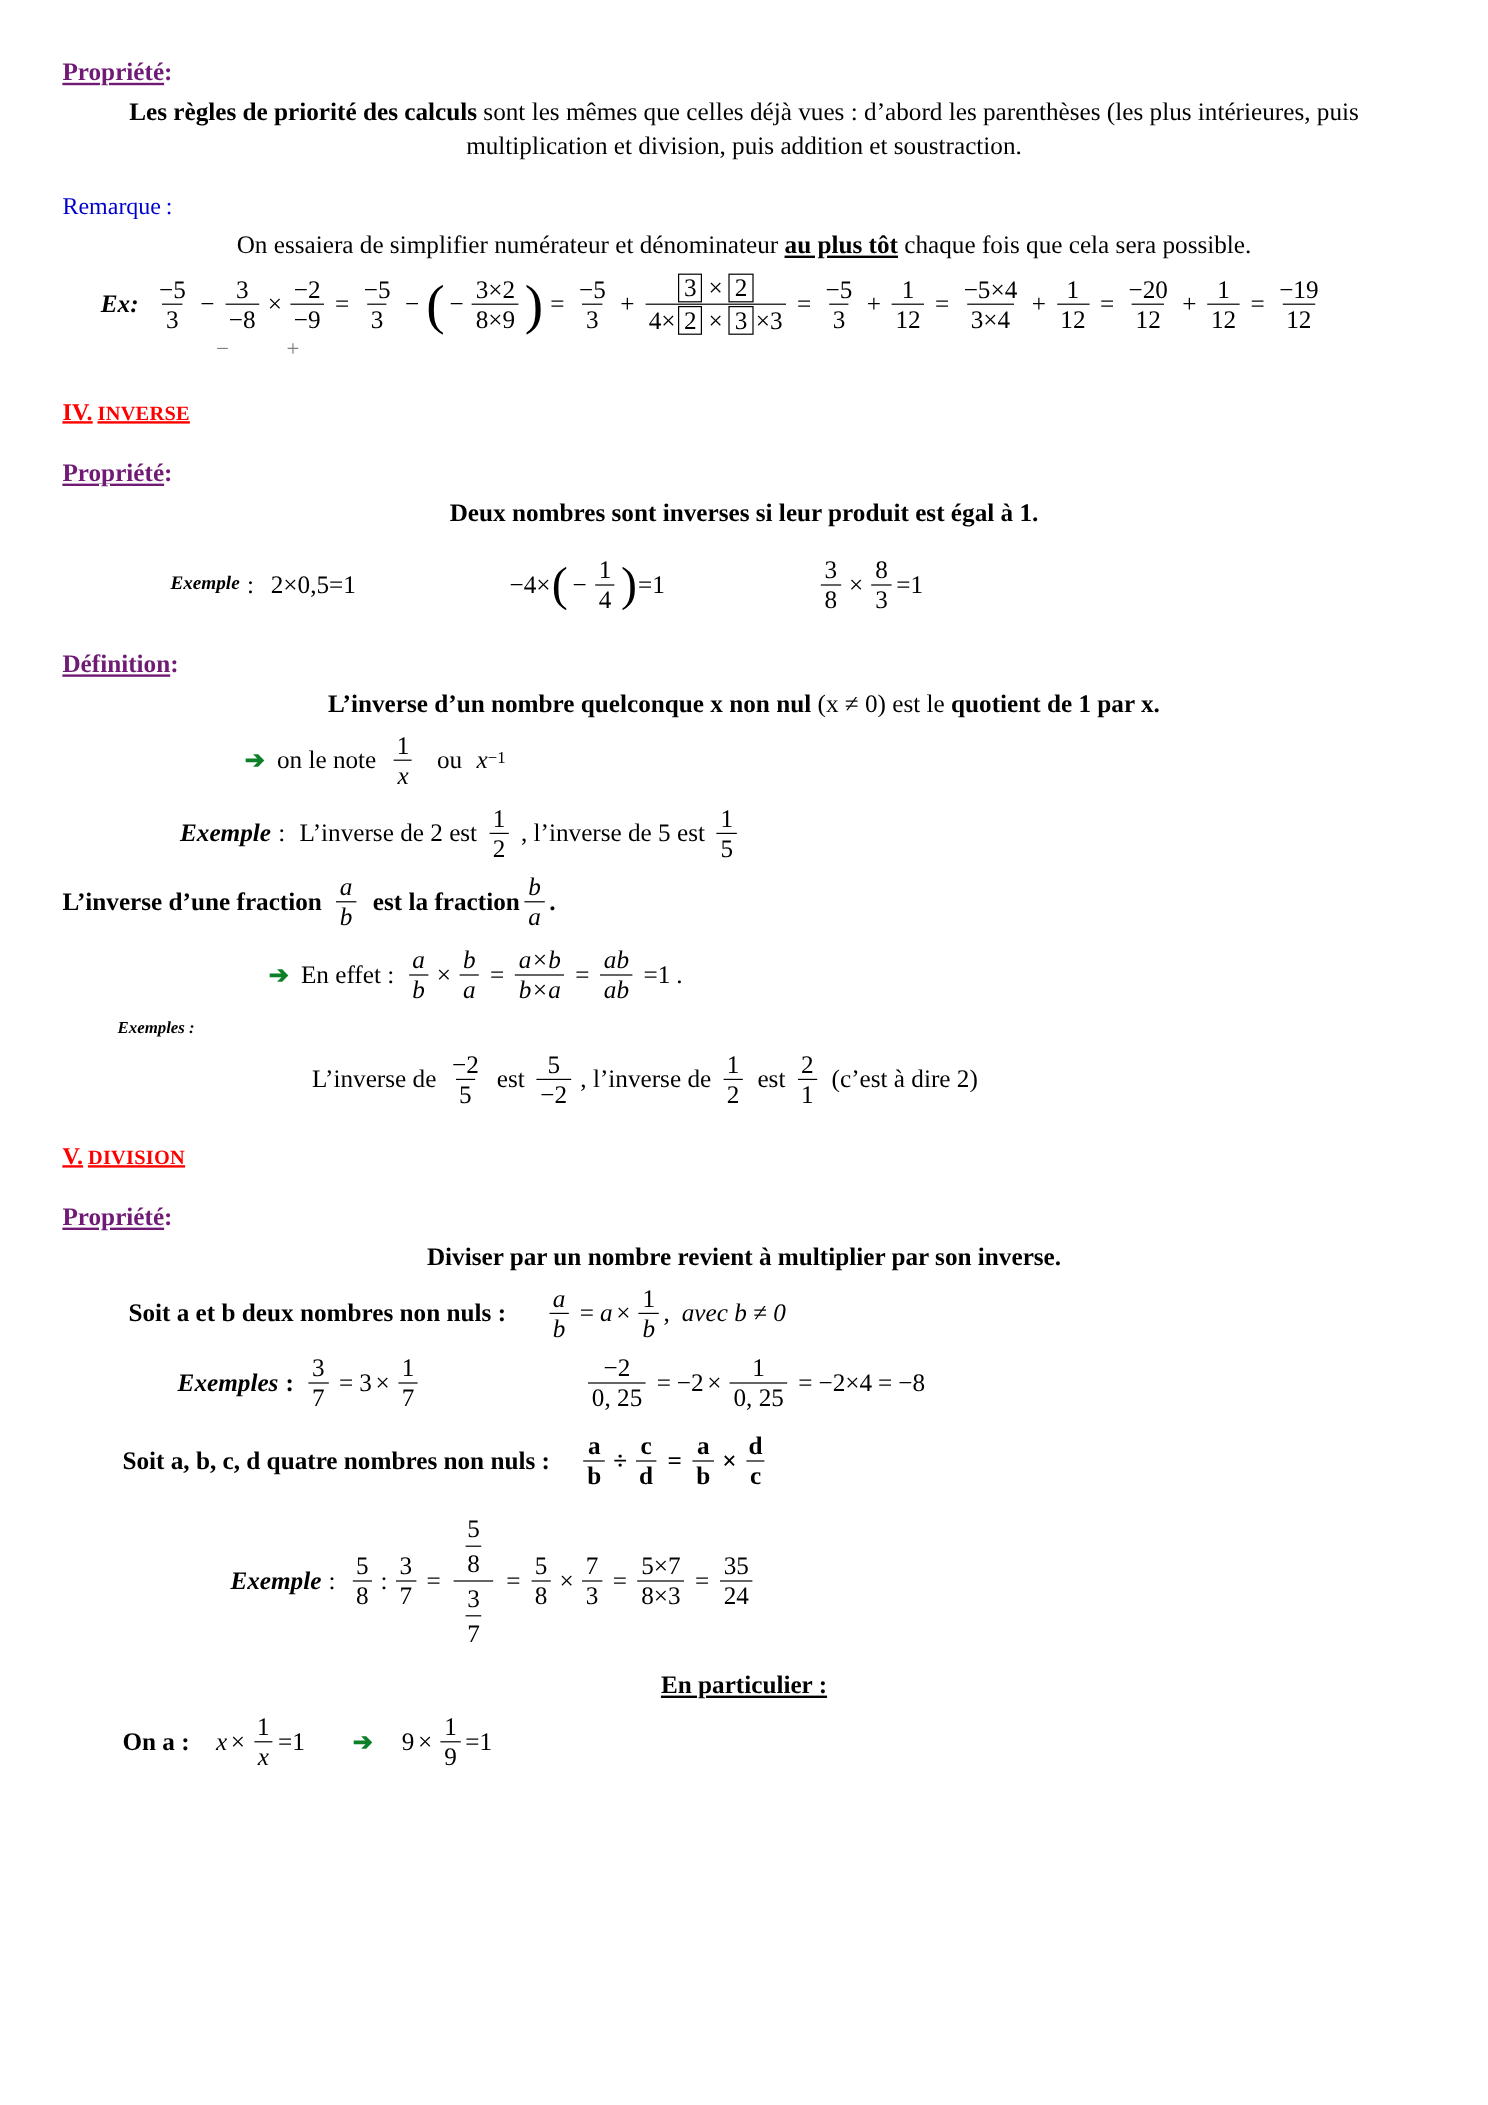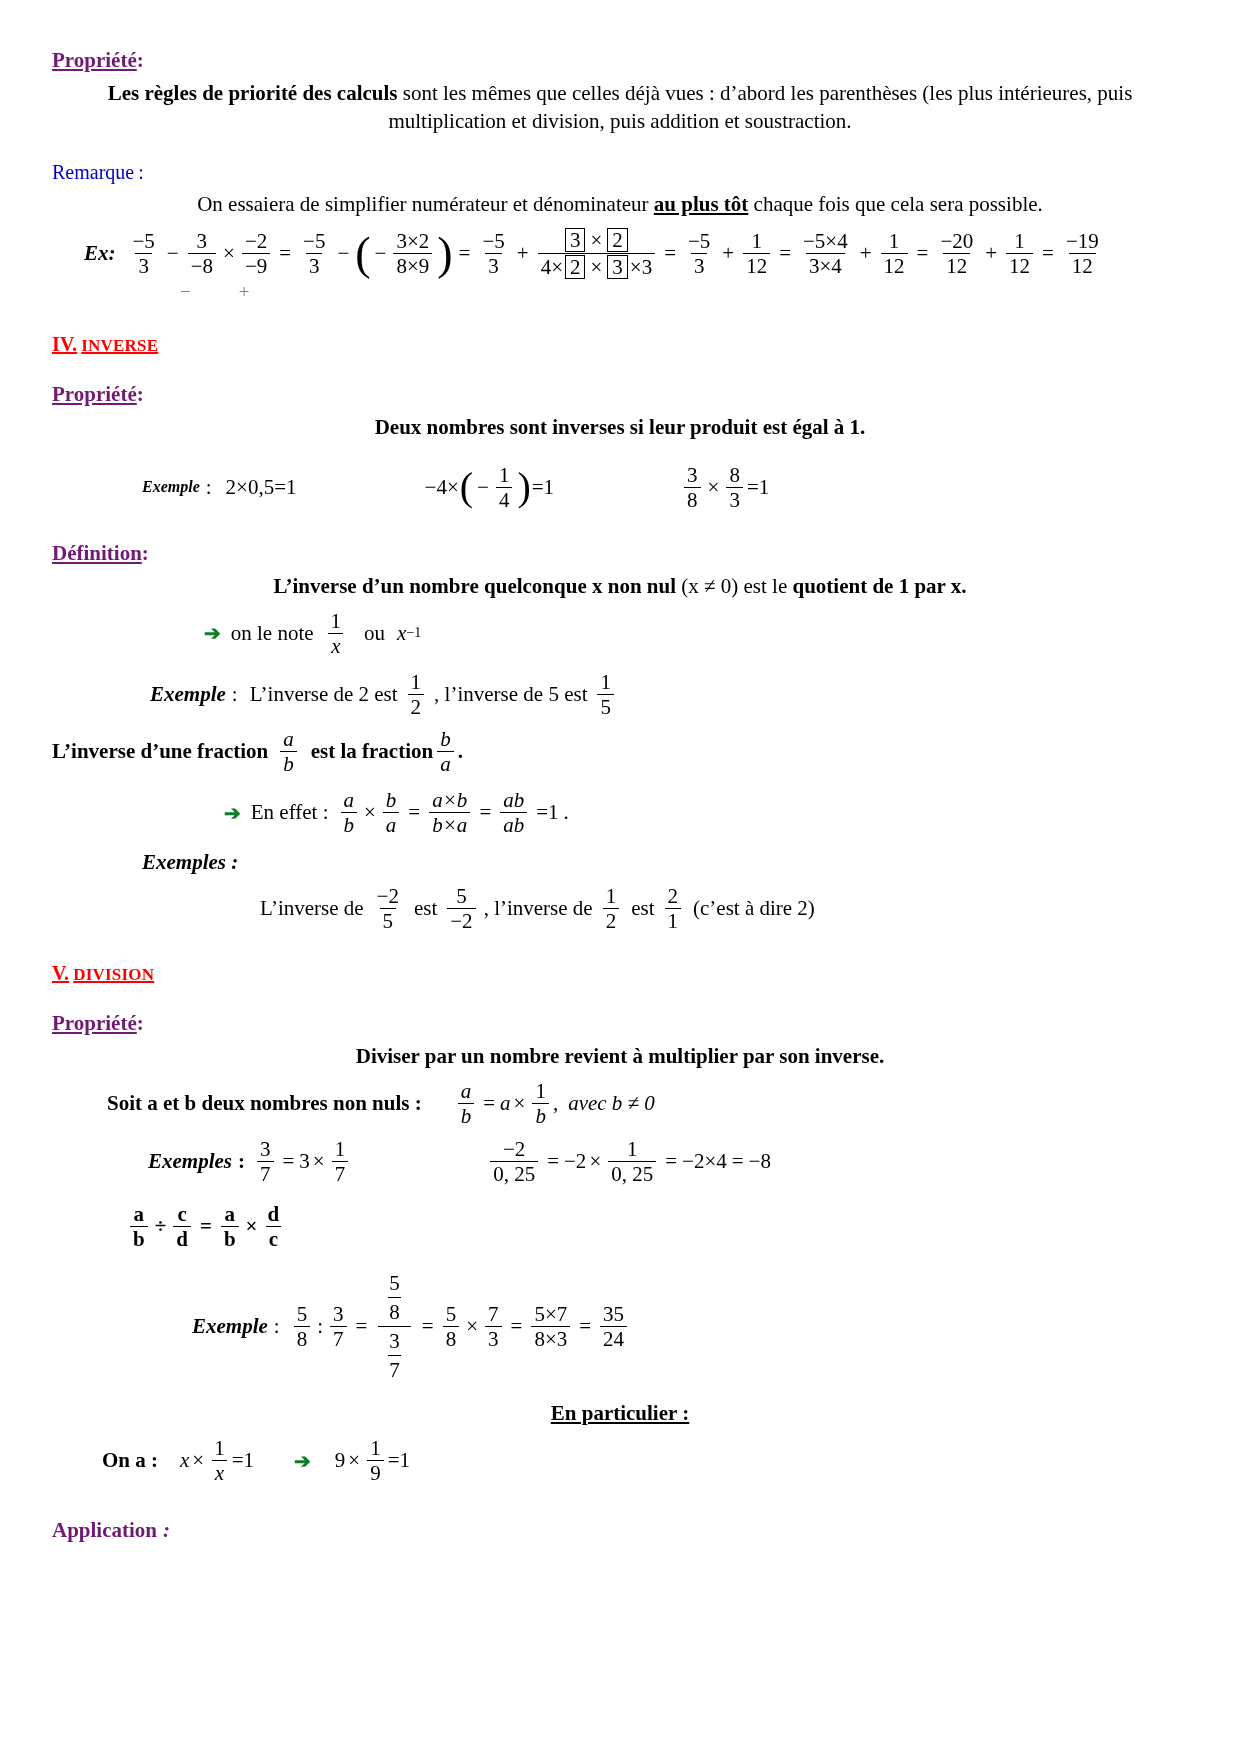--- a/index.html
+++ b/index.html
@@ -284,21 +284,21 @@
       </span>
     <span class="op">=</span>
     <span class="frac mi">
         <span class="num">ab</span>
         <span class="den">ab</span>
       </span>
     <span class="op">=1</span>
     <span>.</span>
   </div>
 
-  <div class="bital mt14" style="margin-left:90px;font-size:21px">Exemples :</div>
+  <div class="bital mt14" style="margin-left:46px;font-size:14px">Exemples :</div>
 
   <div class="math mt10" style="margin-left:208px">
     <span>L’inverse de</span>
     <span class="frac" style="margin-left:10px">
         <span class="num">−2</span>
         <span class="den">5</span>
       </span>
     <span style="margin-left:8px">est</span>
     <span class="frac" style="margin-left:10px">
         <span class="num">5</span>
@@ -371,20 +371,21 @@
           <span class="den">0, 25</span>
         </span>
       <span class="op">=</span>
       <span>−2×4</span>
       <span class="op">=</span>
       <span>−8</span>
     </span>
   </div>
 
   <div class="math mt18" style="margin-left:50px">
+    <span class="b">Soit a, b, c, d  quatre nombres non nuls :</span>
     <span class="frac b" style="margin-left:28px">
         <span class="num">a</span>
         <span class="den">b</span>
       </span>
     <span class="opn b">÷</span>
     <span class="frac b">
         <span class="num">c</span>
         <span class="den">d</span>
       </span>
     <span class="op b">=</span>
@@ -463,17 +464,14 @@
     <span class="arrow arrow-g" style="margin-left:40px">➔</span>
     <span style="margin-left:24px">9</span>
     <span class="opn">×</span>
     <span class="frac">
         <span class="num">1</span>
         <span class="den">9</span>
       </span>
     <span>=1</span>
   </div>
 
-  <div class="mt34">
-    <span class="blue-head">Application</span><span class="blue-head ital" style="margin-left:6px">:</span>
-  </div>
 
 </div>
 
 </body></html>

